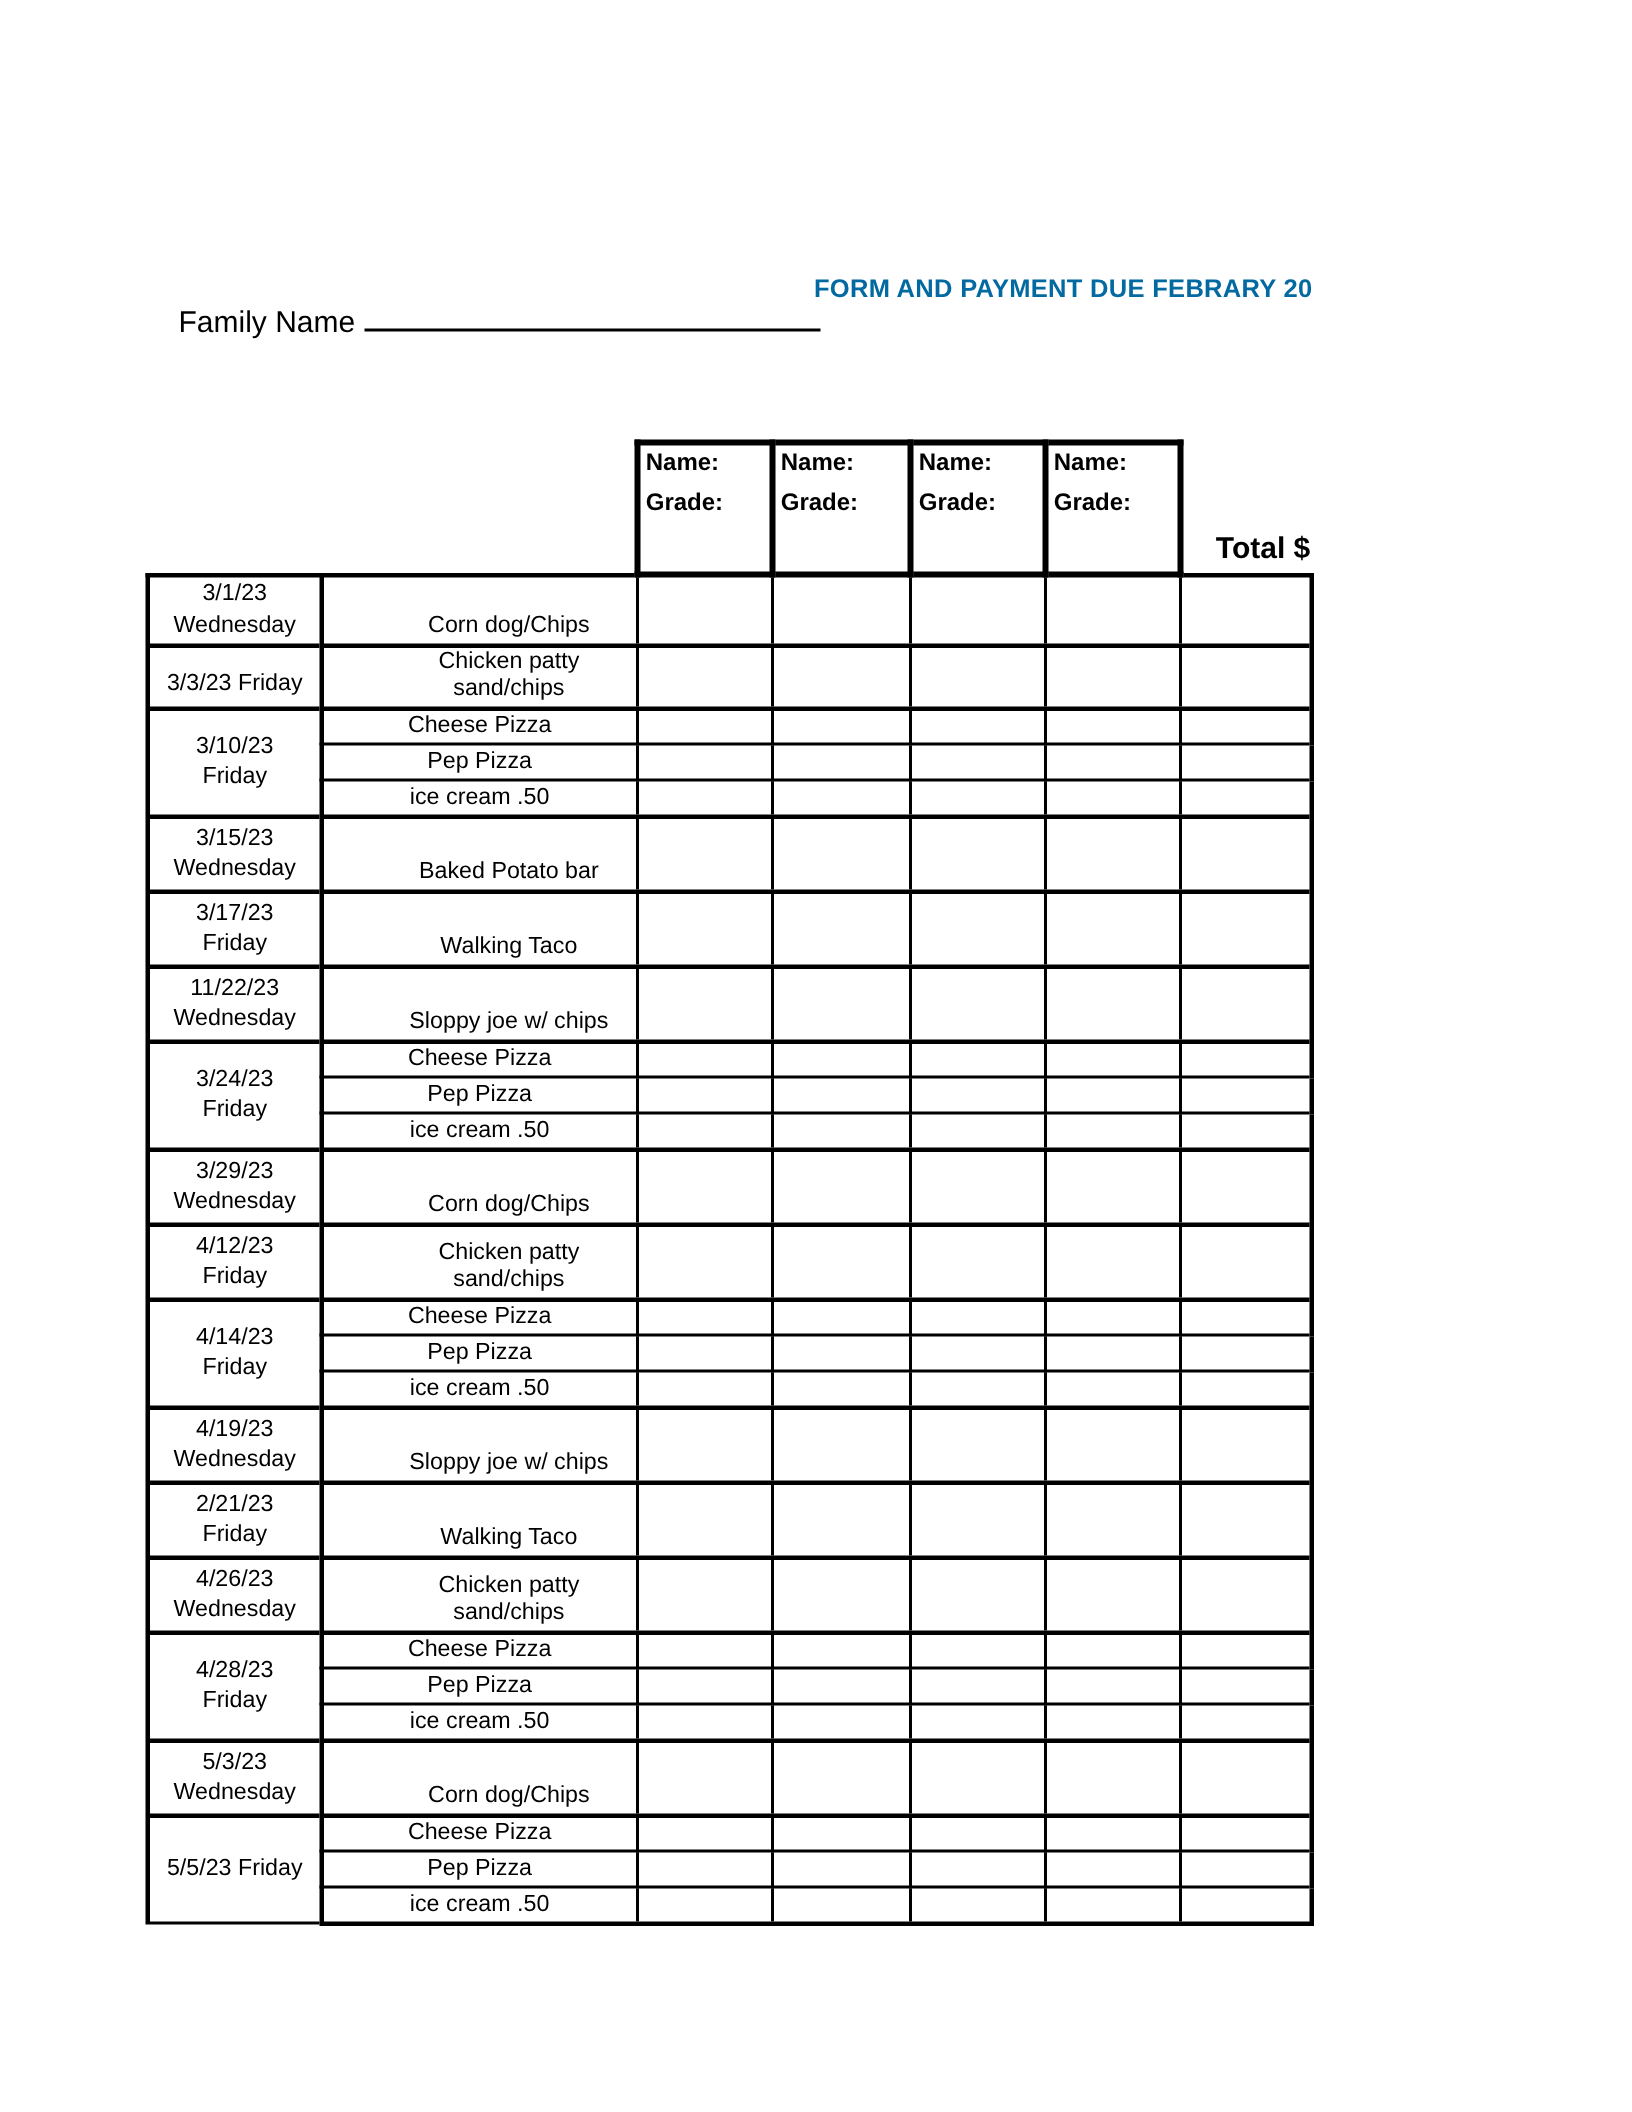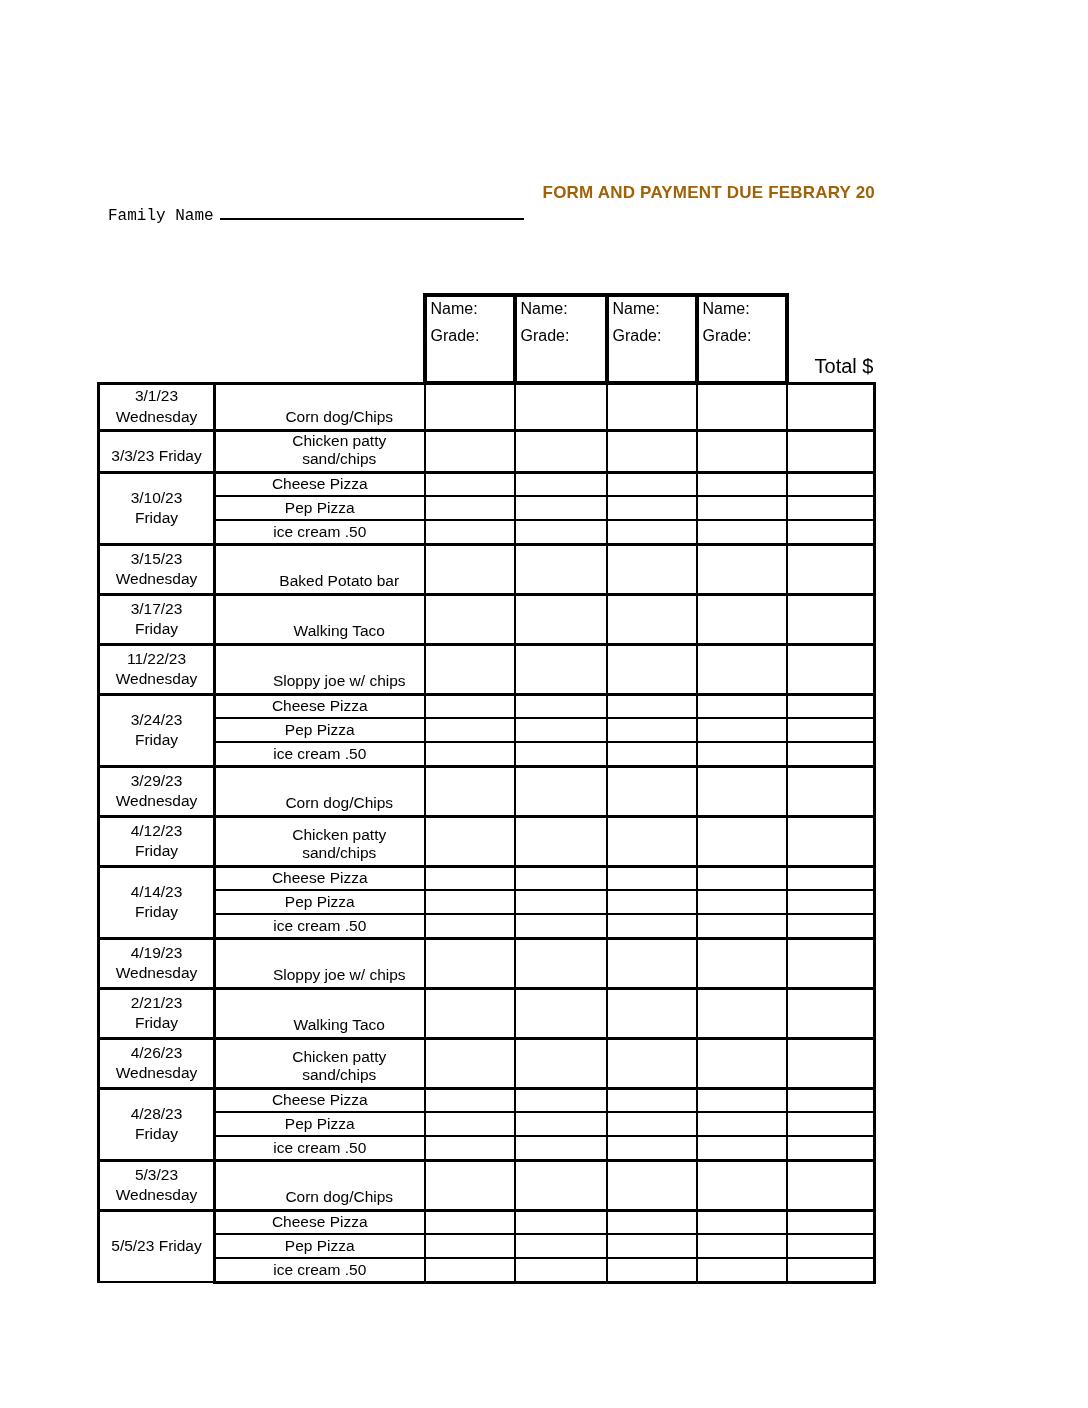--- a/index.html
+++ b/index.html
@@ -19,45 +19,44 @@
     position:absolute;
     top:183px;
     right:213px;
     font-size:17px;
     font-weight:bold;
     letter-spacing:0.2px;
     white-space:nowrap;
   }
   .family-row{
     position:absolute;
-    left:108px;
+    left:119px;
     top:204px;
-    font-size:16px;
+    font-size:20px;
     white-space:nowrap;
-    font-family:Liberation Mono, monospace;
   }
   .family-line{
     display:inline-block;
     width:304px;
     height:14px;
     margin-left:6px;
     border-bottom:2px solid #000;
   }
   table.order-table{
     position:absolute;
     left:97px;
     top:293px;
     border-collapse:collapse;
     table-layout:fixed;
     width:776px;
     font-size:15.5px;
   }
   
   tr.head-row{height:88px;}
-  tr.head-row td{border:none;background:transparent;}
+  tr.head-row td{border:none;background:transparent;font-weight:bold;}
   td.name-head{
     border:4px solid #000 !important;
     vertical-align:top;
     text-align:left;
     padding:3px 2px 0 4px;
     font-size:16px;
   }
   td.name-head .grade-label{margin-top:9px;}
   td.total-head{
     vertical-align:bottom;
@@ -91,21 +90,21 @@
   tr.single-row{height:50px;}
   tr.single-row.r0{height:47px;}
   tr.single-row.r1{height:42px;}
   tr.sub-row{height:24px;}
 </style>
 </head>
 <body>
 
 <div class="page">
 
-  <div class="due-notice" style="color: #a16207;">FORM AND PAYMENT DUE FEBRARY 20</div>
+  <div class="due-notice" style="color: #0369a1;">FORM AND PAYMENT DUE FEBRARY 20</div>
 
   <div class="family-row">
     <span>Family Name</span><span class="family-line"></span>
   </div>
 
   <table class="order-table">
     <colgroup>
       <col style="width:116px">
       <col style="width:210px">
       <col style="width:90px">

